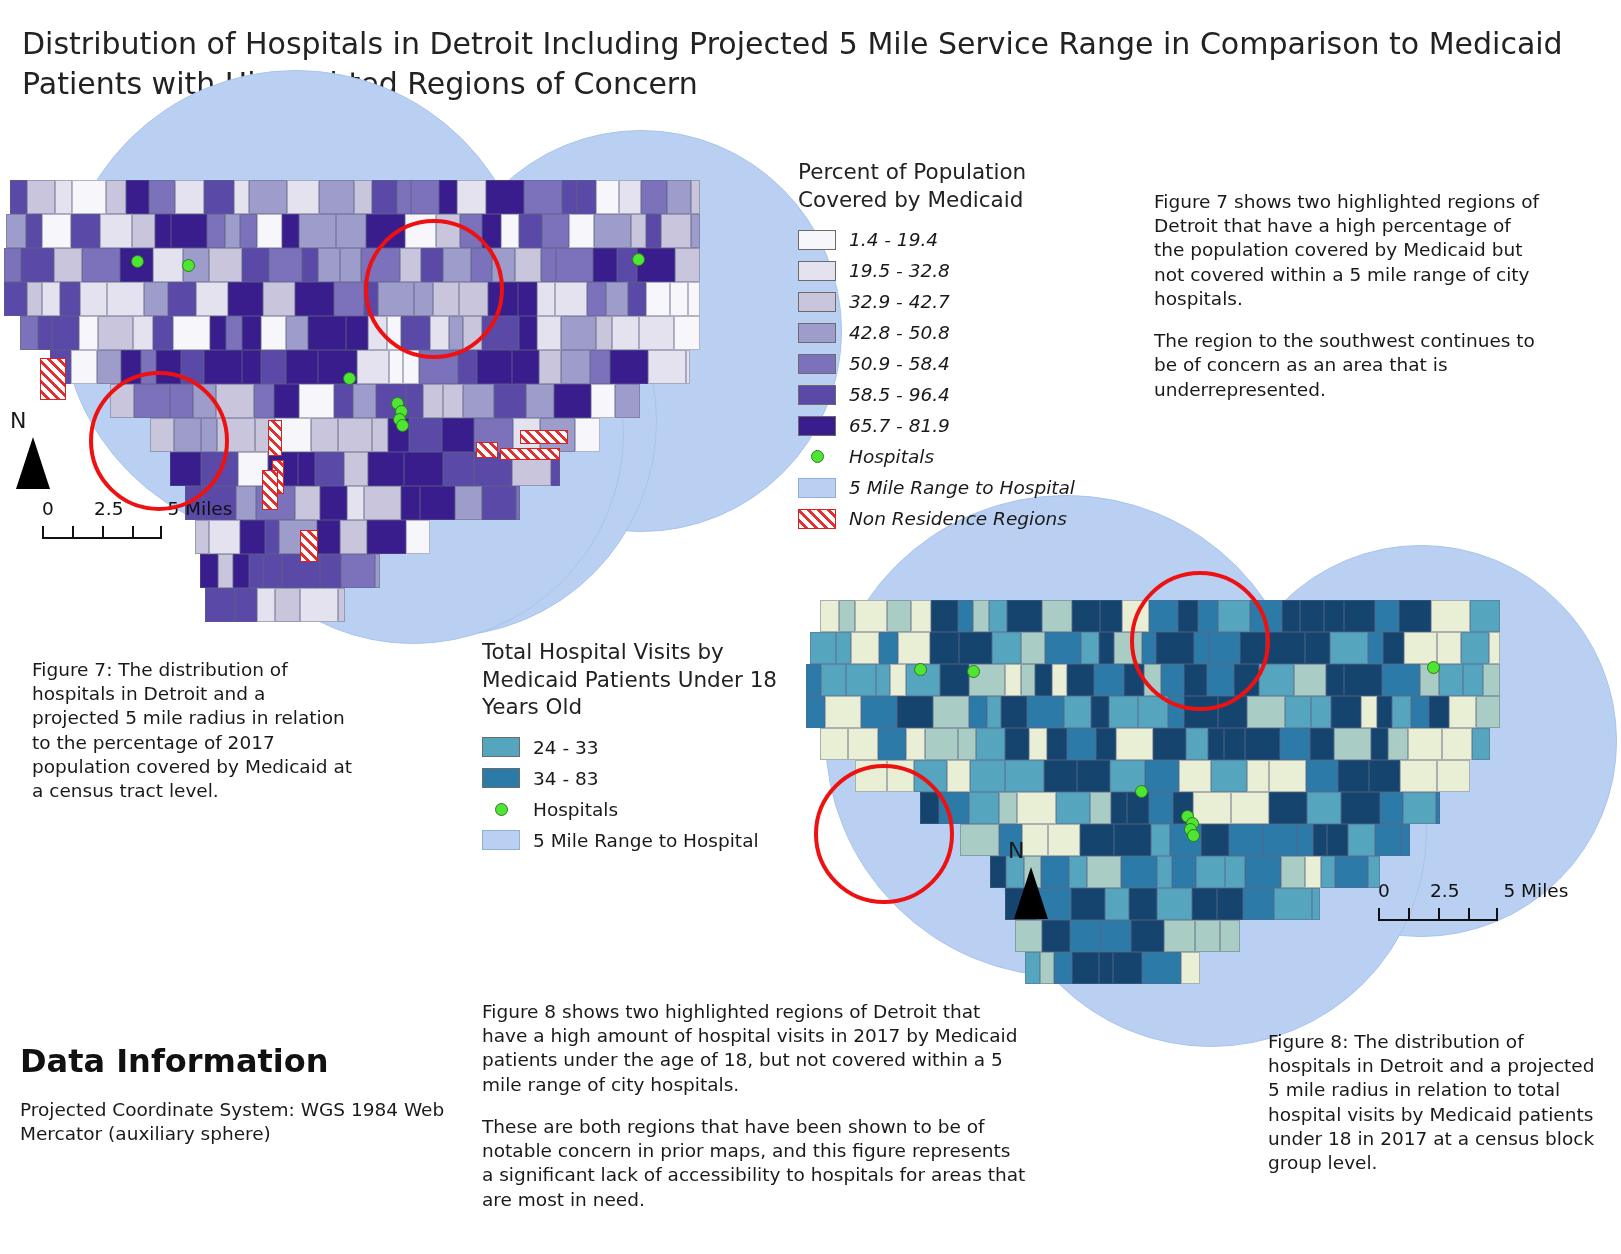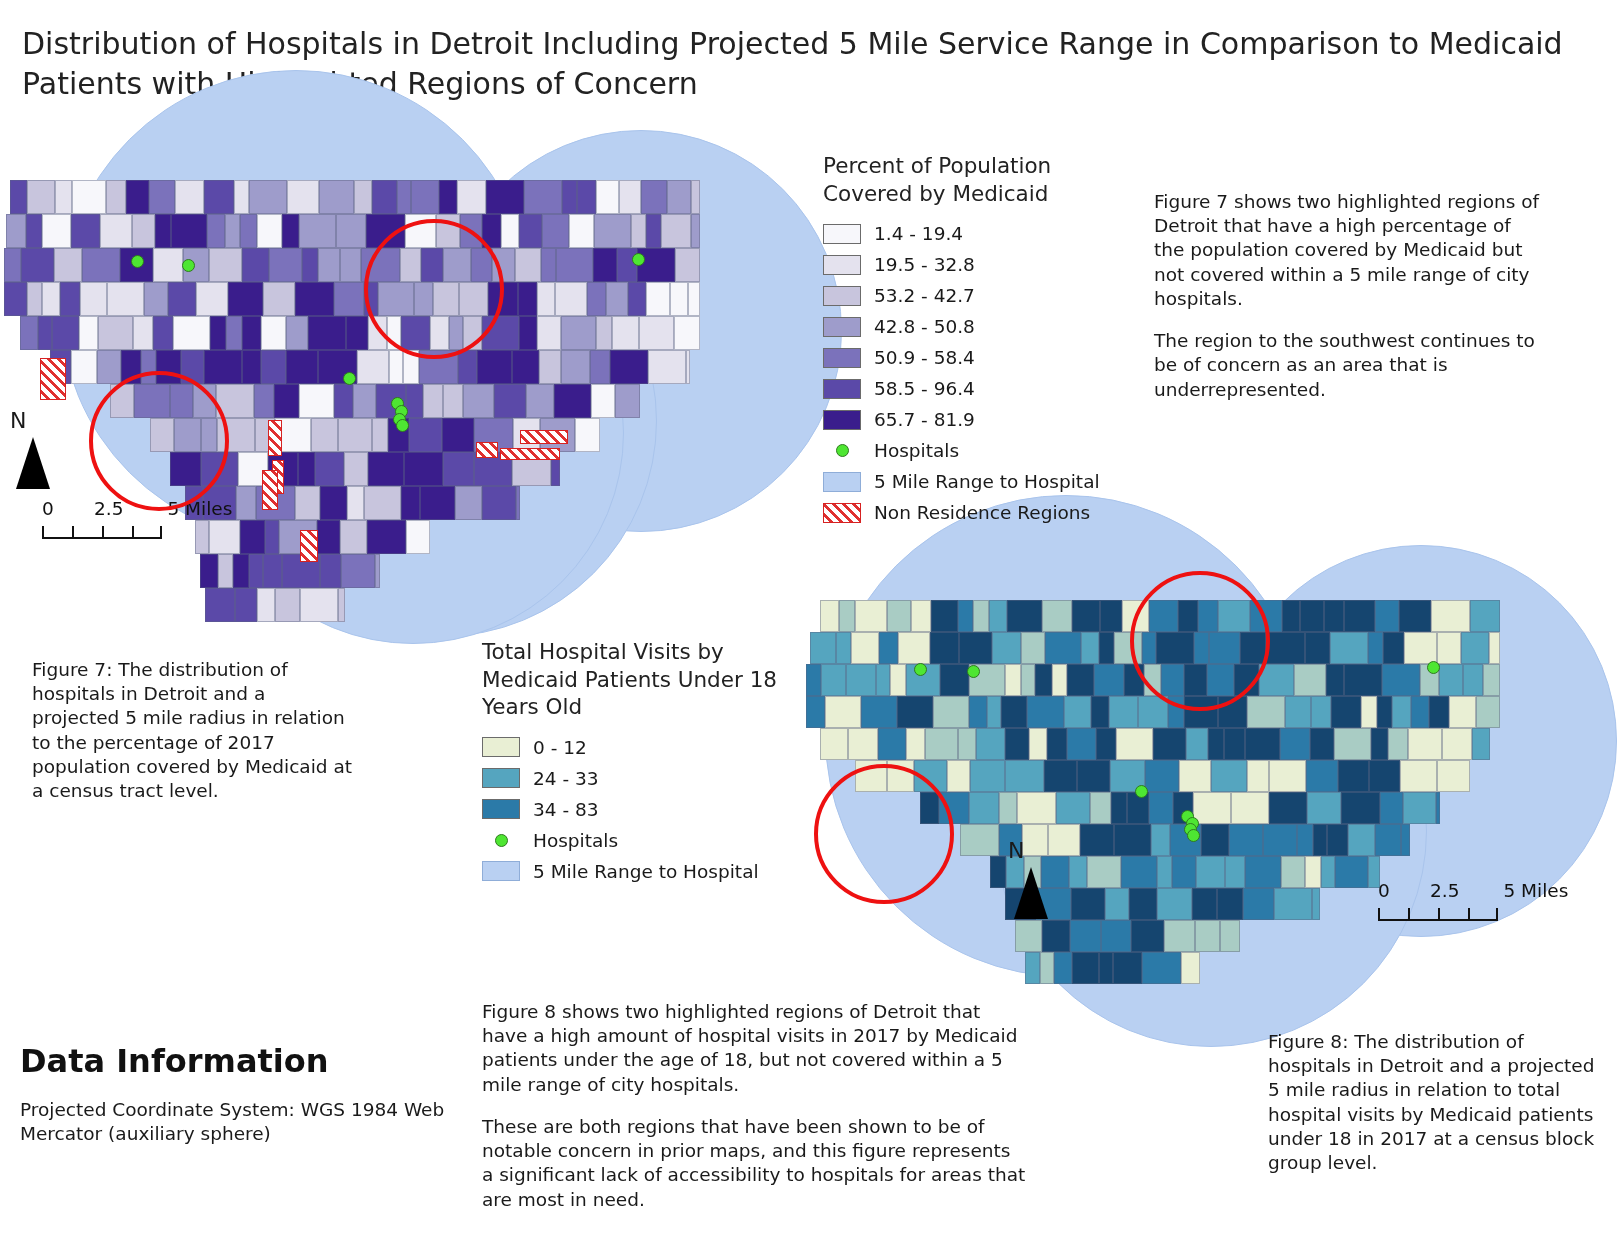--- a/index.html
+++ b/index.html
@@ -663,34 +663,34 @@
     <div class="hospital-dot" style="left: 627px; top: 101px;"></div>
     <div class="hospital-dot" style="left: 335px; top: 225px;"></div>
     <div class="hospital-dot" style="left: 381px; top: 250px;"></div>
     <div class="hospital-dot" style="left: 386px; top: 257px;"></div>
     <div class="hospital-dot" style="left: 384px; top: 263px;"></div>
     <div class="hospital-dot" style="left: 387px; top: 269px;"></div>
     <div class="concern-circle" style="left: 330px; top: 11px; width: 132px; height: 132px;"></div>
     <div class="concern-circle" style="left: 14px; top: 204px; width: 132px; height: 132px;"></div>
   </div>
 
-<div class="abs" style="left:798px; top:152px; width:300px;margin-left:25px;">
+<div class="abs" style="left:798px; top:158px; width:300px;">
   <div class="legend-title">Percent of Population Covered by Medicaid</div>
-  <div style="margin-top:11px;">
+  <div style="margin-top:11px;font-style:italic;">
     <div class="legend-row">
       <span class="swatch" style="background:#f7f7fb"></span>
       <span class="legend-label">1.4 - 19.4</span>
     </div>
     <div class="legend-row">
       <span class="swatch" style="background:#e4e2ee"></span>
       <span class="legend-label">19.5 - 32.8</span>
     </div>
     <div class="legend-row">
       <span class="swatch" style="background:#c8c5dd"></span>
-      <span class="legend-label">53.2 - 42.7</span>
+      <span class="legend-label">32.9 - 42.7</span>
     </div>
     <div class="legend-row">
       <span class="swatch" style="background:#9e9ccb"></span>
       <span class="legend-label">42.8 - 50.8</span>
     </div>
     <div class="legend-row">
       <span class="swatch" style="background:#7b72bb"></span>
       <span class="legend-label">50.9 - 58.4</span>
     </div>
     <div class="legend-row">
@@ -721,24 +721,20 @@
 <div class="abs body-text" style="left:1154px; top:190px; width:390px;">
   <p>Figure 7 shows two highlighted regions of Detroit that have a high percentage of the population covered by Medicaid but not covered within a 5 mile range of city hospitals.</p>
   <p>The region to the southwest continues to be of concern as an area that is underrepresented.</p>
 </div>
 
 <div class="abs body-text" style="left:32px; top:658px; width:320px;">Figure 7: The distribution of hospitals in Detroit and a projected 5 mile radius in relation to the percentage of 2017 population covered by Medicaid at a census tract level.</div>
 
 <div class="abs" style="left:482px; top:638px; width:330px;">
   <div class="legend-title">Total Hospital Visits by Medicaid Patients Under 18 Years Old</div>
   <div style="margin-top:11px;">
-    <div class="legend-row">
-      <span class="swatch" style="background:#e9efd4"></span>
-      <span class="legend-label">0 - 12</span>
-    </div>
     <div class="legend-row">
       <span class="swatch" style="background:#55a5bf"></span>
       <span class="legend-label">24 - 33</span>
     </div>
     <div class="legend-row">
       <span class="swatch" style="background:#2b7aa8"></span>
       <span class="legend-label">34 - 83</span>
     </div>
     <div class="legend-row">
       <span class="swatch dot-sw">

